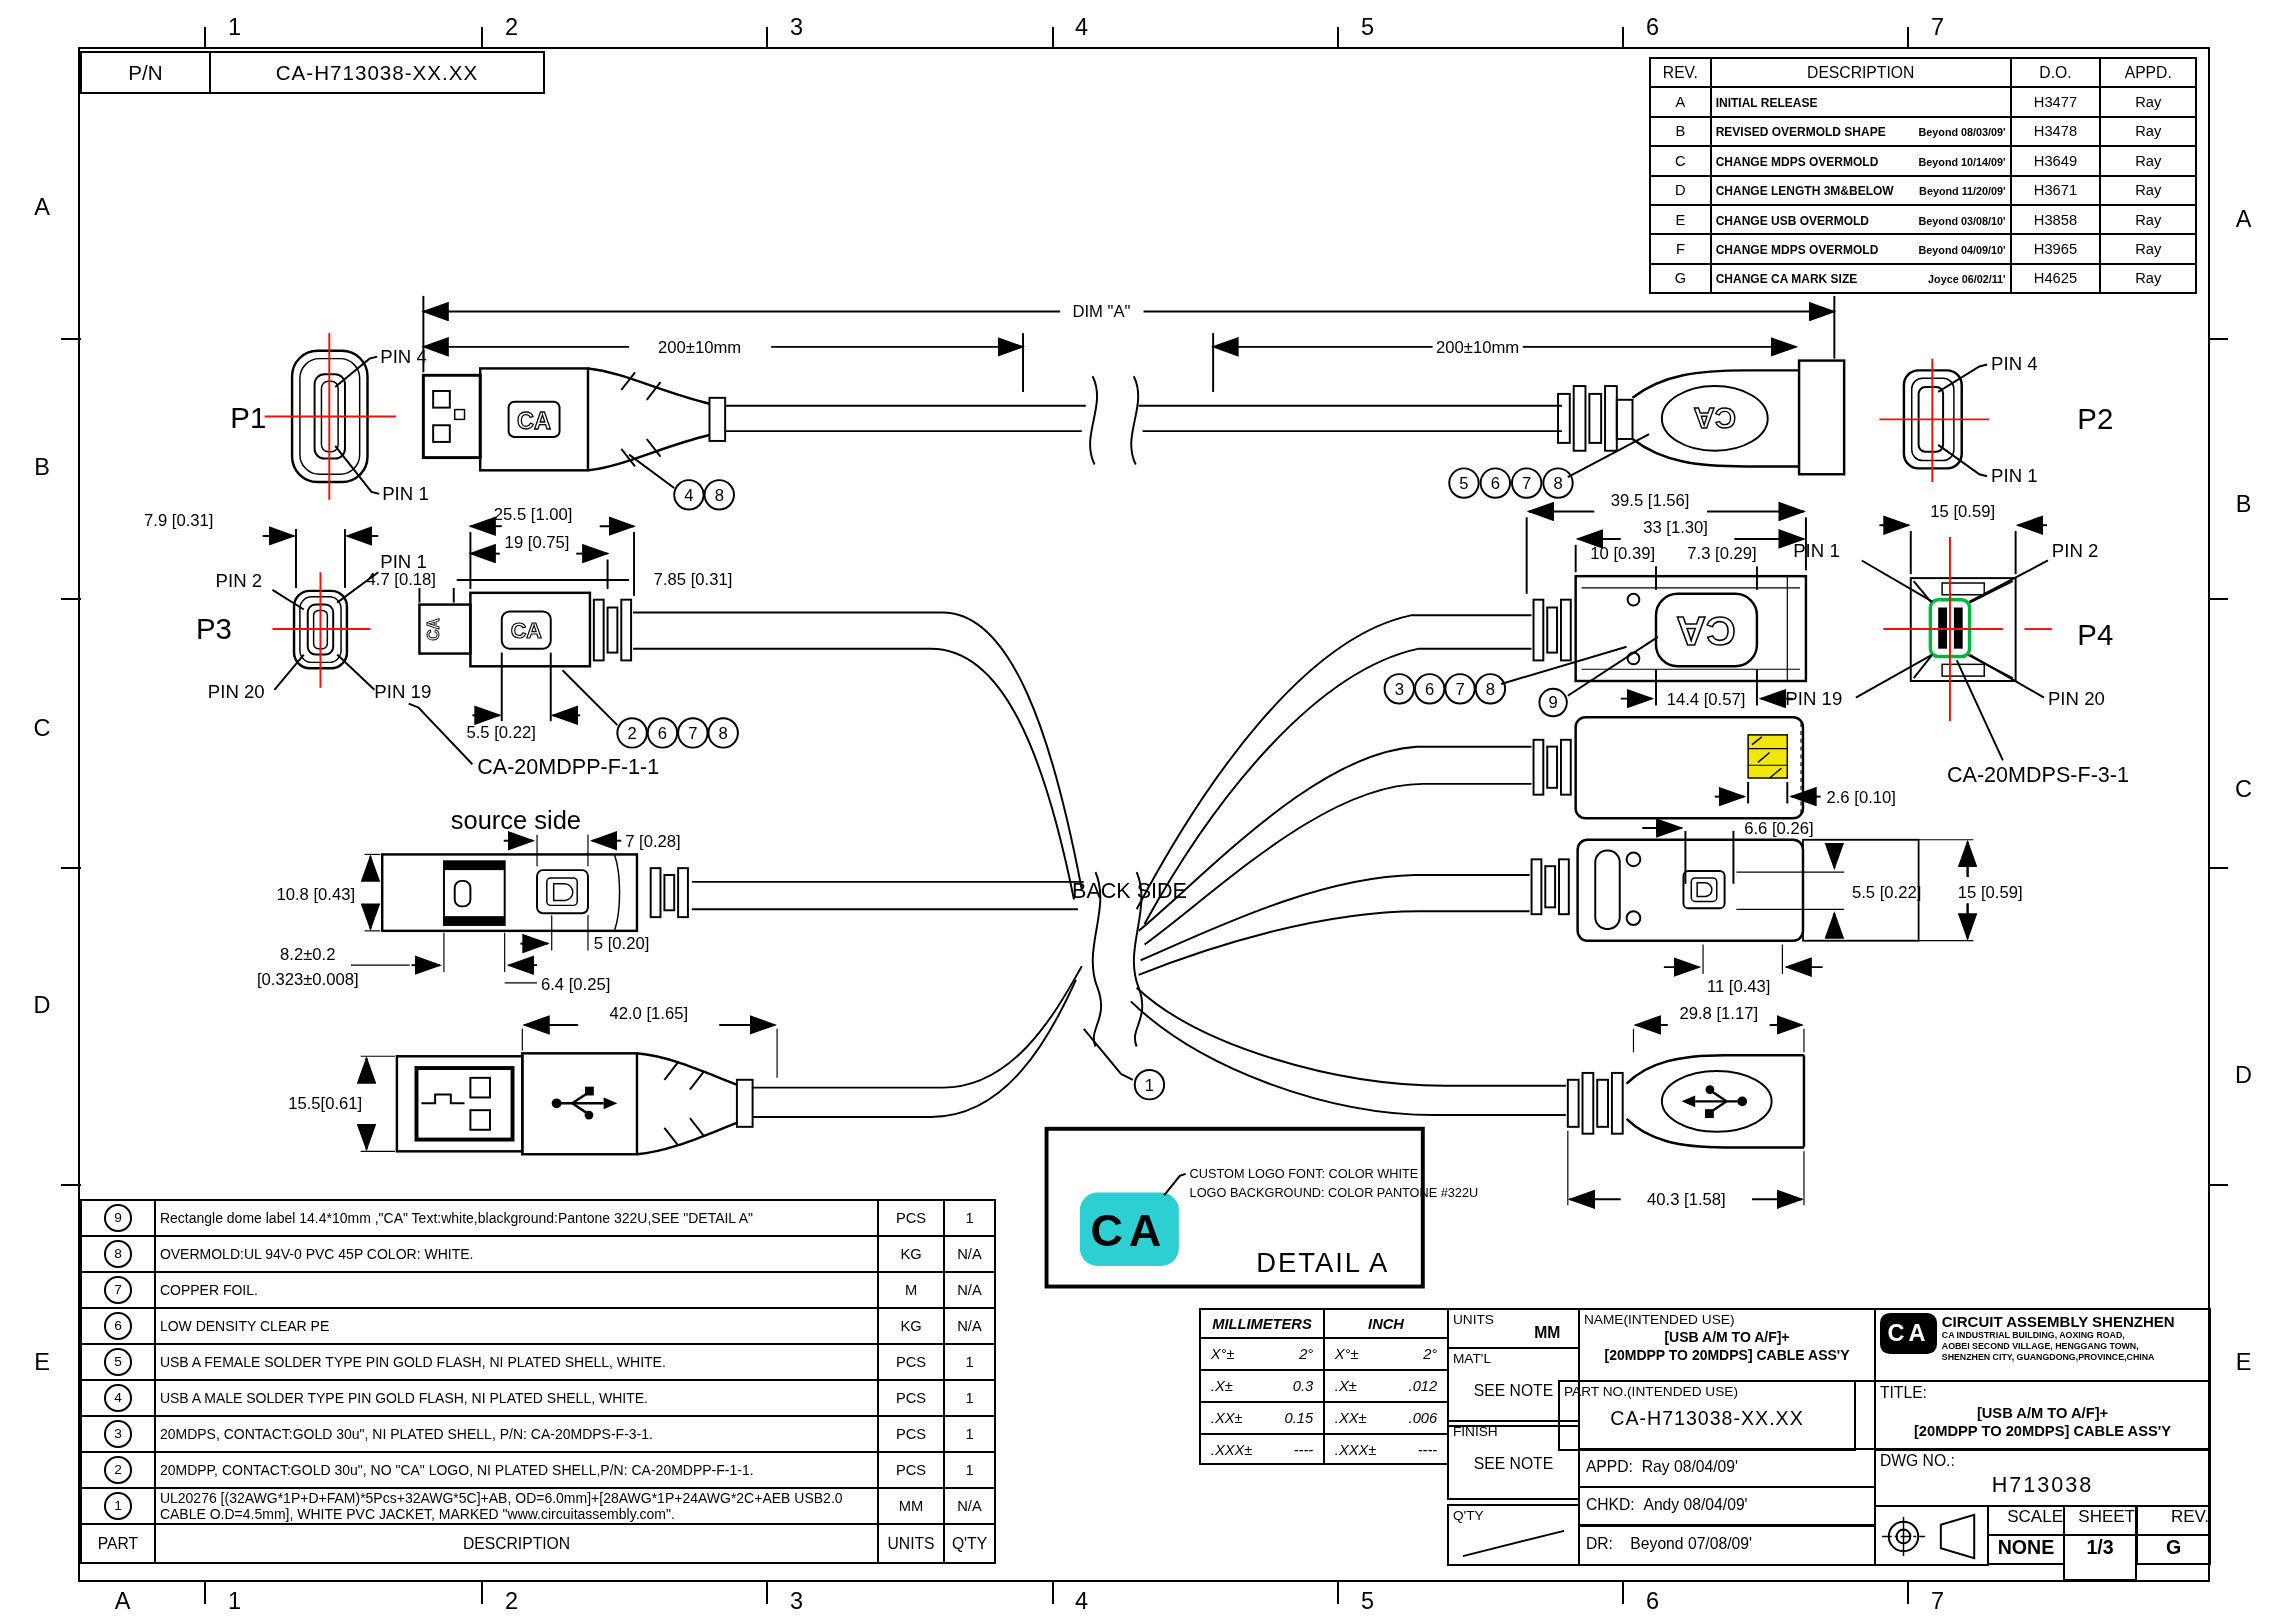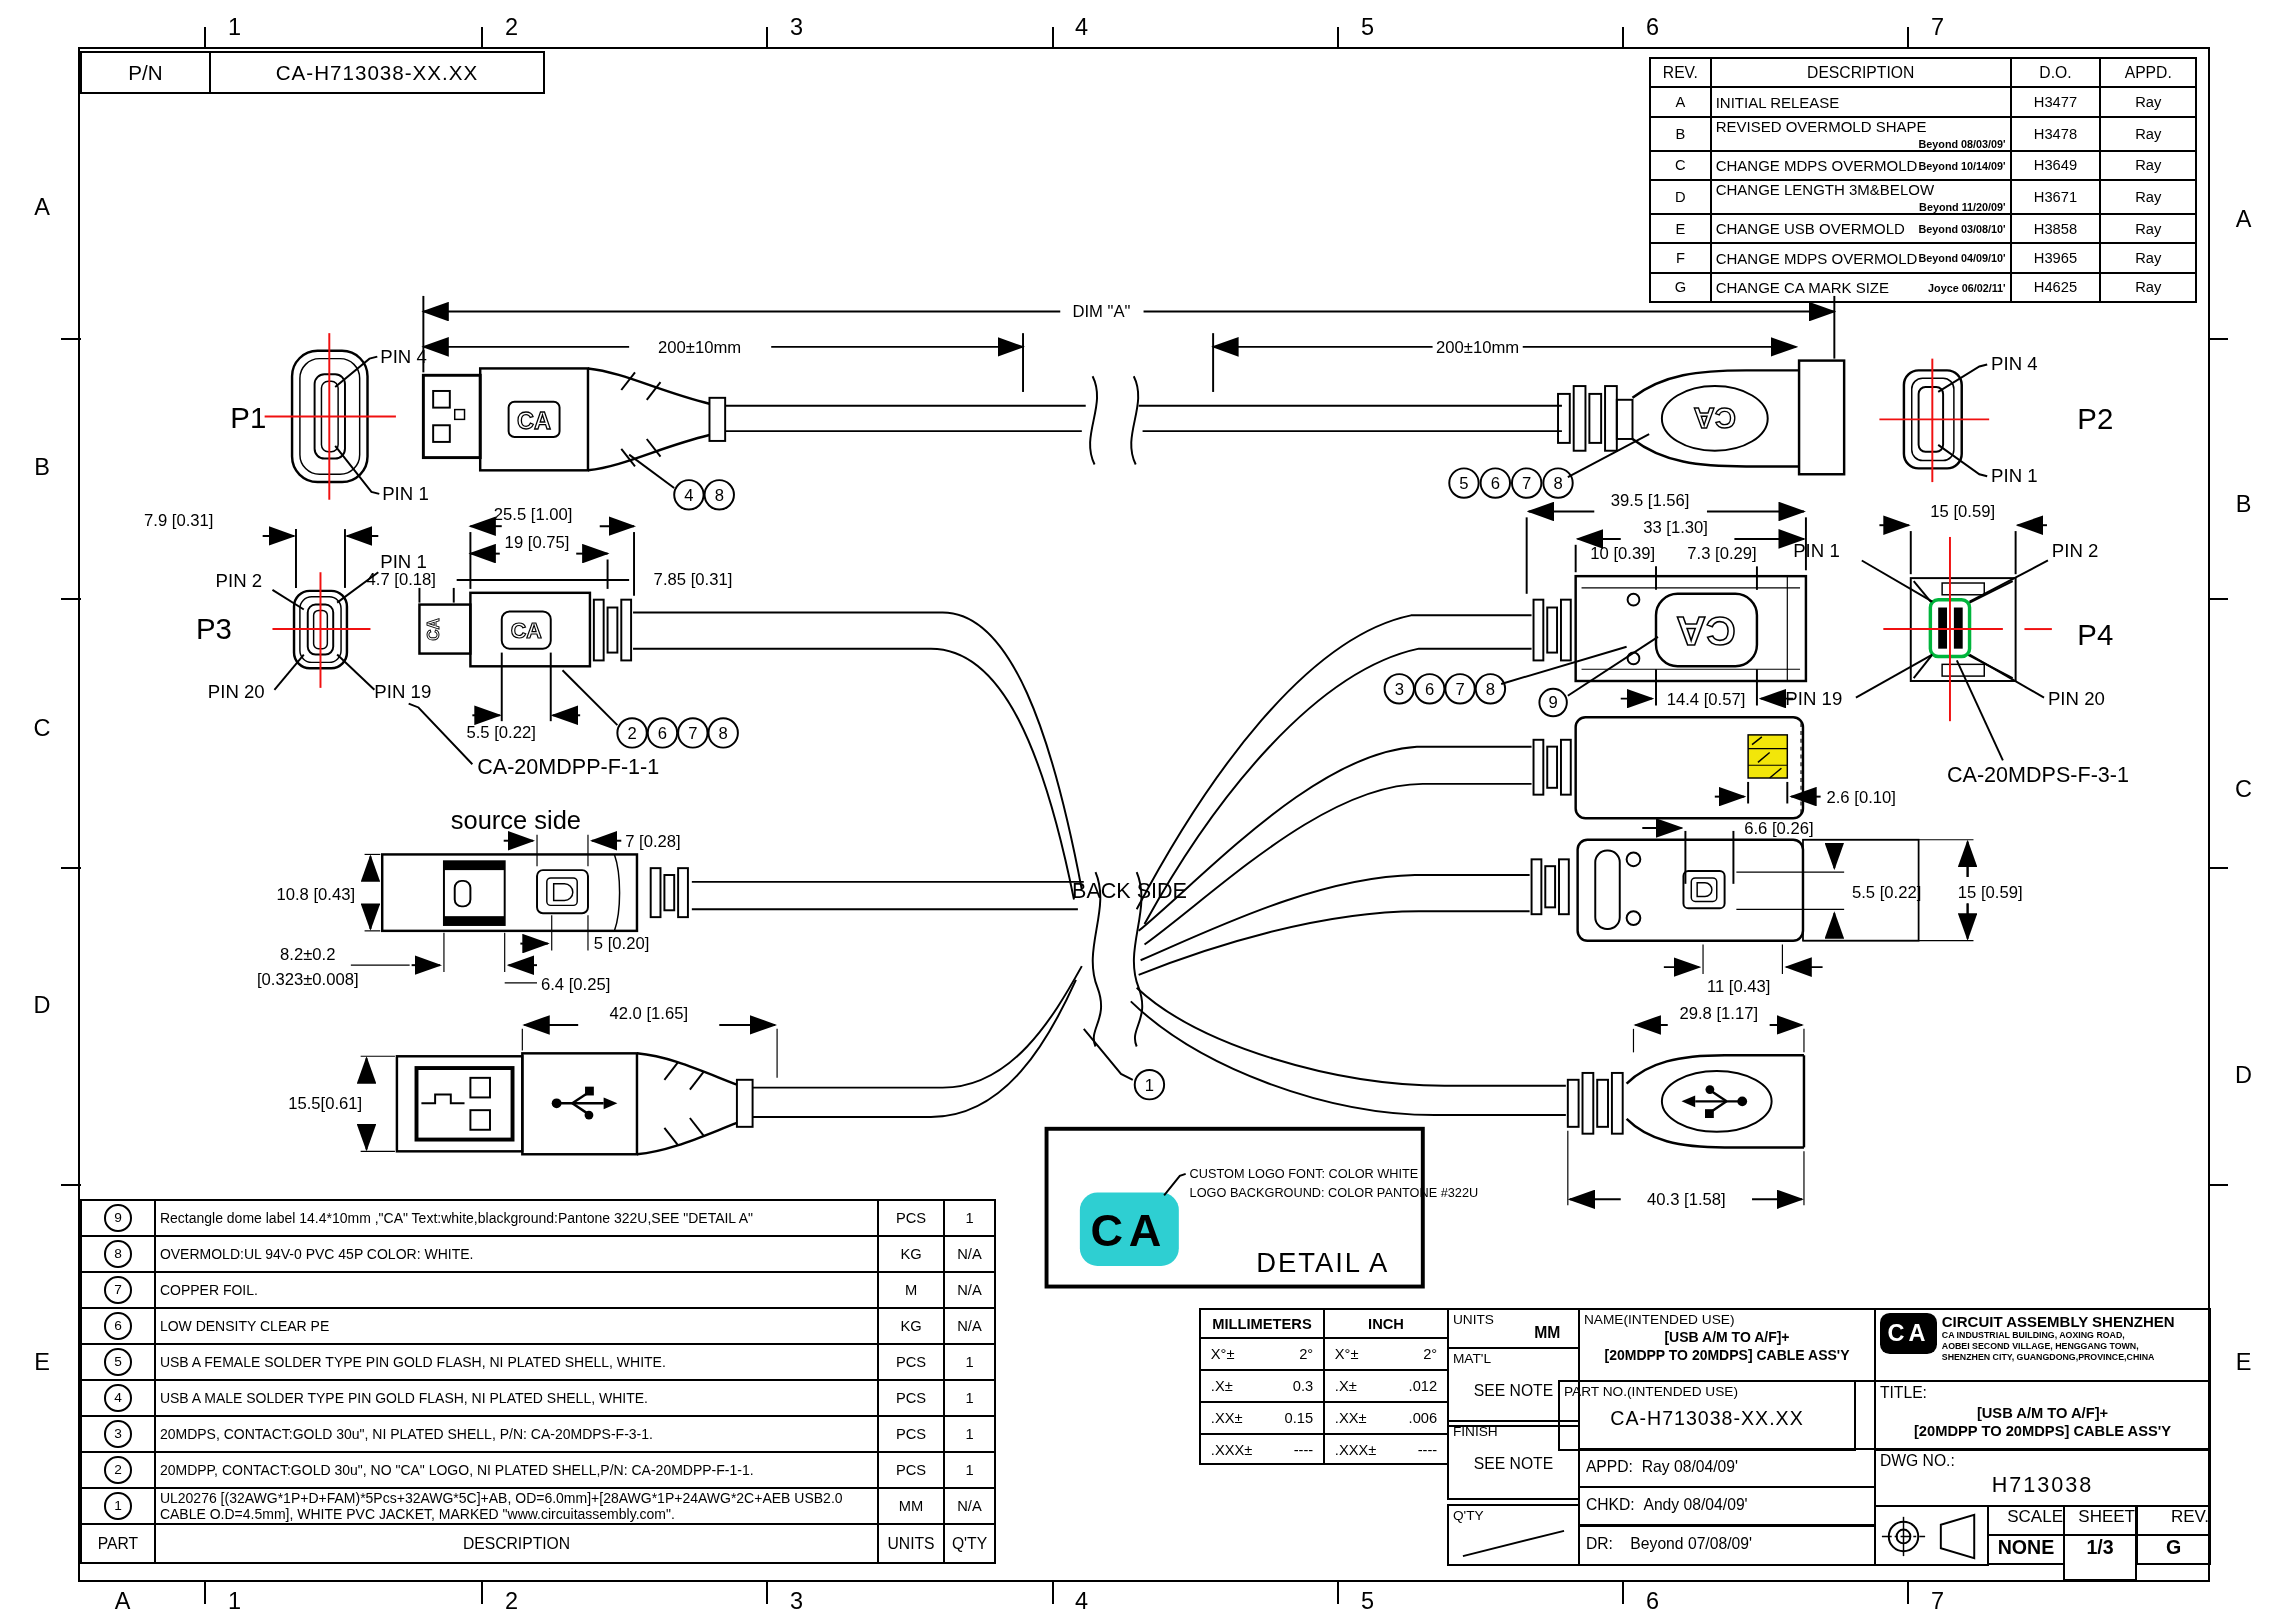--- a/index.html
+++ b/index.html
@@ -14,35 +14,35 @@
   #pn-box{left:80px;top:51px;width:461px;height:39px;border:2.9px solid #000;display:flex;}
   #pn-box .cell1{width:127px;border-right:2.9px solid #000;display:flex;align-items:center;justify-content:center;font-size:20.6px;}
   #pn-box .cell2{flex:1;display:flex;align-items:center;justify-content:center;font-size:20.6px;letter-spacing:1px;}
   
   table{border-collapse:collapse;table-layout:fixed;}
   td,th{border:2px solid #000;padding:0 3.9px;overflow:hidden;}
   #rev-table{left:1649px;top:57px;width:508px;}
   #rev-table th{font-size:15.7px;font-weight:normal;height:27.4px;}
   #rev-table td{font-size:14.7px;text-align:center;height:27.4px;}
   #rev-table .c-desc{text-align:left;}
-  #rev-table .c-desc .d{font-size:15px;}
+  #rev-table .c-desc .d{font-size:12px;font-weight:bold;}
   #rev-table .c-desc .n{float:right;font-size:10.8px;font-weight:bold;margin-top:2.9px;}
   #bom-table{left:80px;top:1199px;width:913px;}
   #bom-table td{font-size:14.7px;height:34px;}
   #bom-table .b-item{text-align:center;}
   #bom-table .b-desc{text-align:left;font-size:14px;}
   #bom-table .b-units,#bom-table .b-qty{text-align:center;}
   #bom-table tr.hdr td{font-size:15.7px;text-align:center;height:37px;}
   .circle-num{display:inline-block;width:23.5px;height:23.5px;border:2px solid #000;border-radius:50%;font-size:13.7px;line-height:23.5px;text-align:center;}
   
   #title-block{left:1199px;top:1308px;width:1012px;height:258px;}
   .tb{position:absolute;border:2px solid #000;box-sizing:border-box;}
   .tb .cap{font-size:13.7px;padding:2px 3.9px;}
   .tol-row{display:flex;border-bottom:2px solid #000;height:30px;align-items:center;}
-  .tol-cell{flex:1;display:flex;justify-content:space-between;padding:0 9.8px;font-size:14.7px;}
+  .tol-cell{flex:1;display:flex;justify-content:space-between;padding:0 9.8px;font-size:14.7px;font-style:italic;}
   .tol-cell:first-child{border-right:2px solid #000;height:100%;align-items:center;}
   .tol-cell:last-child{align-items:center;height:100%;}
   .disclaimer{font-size:10.4px;font-weight:bold;line-height:1.3;padding:3.9px 4.9px;}
   .seenote{font-size:15.7px;text-align:center;margin-top:13.7px;}
   .nm-lines{text-align:center;font-size:14px;font-weight:bold;line-height:1.25;}
   .sig{font-size:15.7px;padding:7.8px 5.9px;}
   .company-name{font-size:15px;font-weight:bold;}
   .company-addr{font-size:8.8px;font-weight:bold;line-height:1.25;}
   .ca-badge{width:57px;height:41px;background:#000;border-radius:9.8px;color:#fff;font-size:23.5px;font-weight:bold;display:flex;align-items:center;justify-content:center;letter-spacing:3.9px;}
   .mini-hdr{font-size:17px;text-align:right;}

